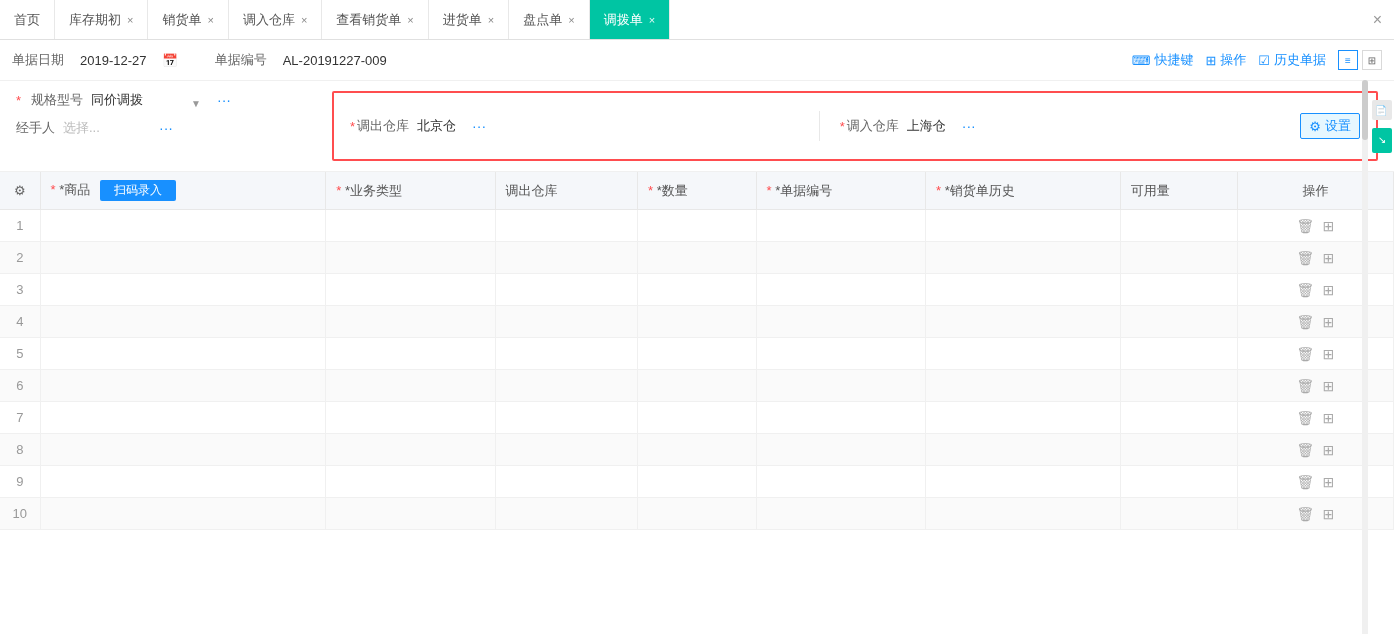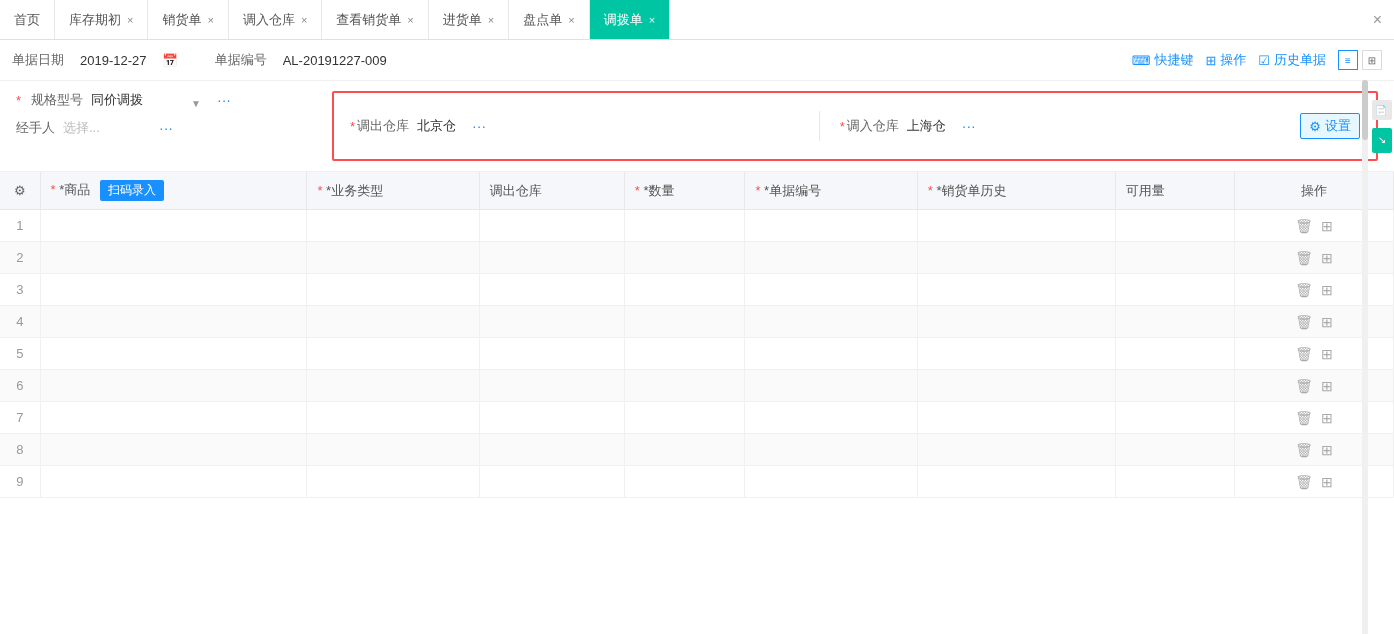--- a/index.html
+++ b/index.html
@@ -199,21 +199,21 @@
       height: 32px;
     }
     td:first-child { text-align: center; color: #999; }
     tr:nth-child(even) td { background: #fafafa; }
     tr.subtotal td { background: #fff9e6; font-weight: 500; }
 
     .scan-btn {
       background: #1890ff;
       color: #fff;
       border: none;
-      padding: 2px 8px;
+      padding: 2px 14px;
       border-radius: 2px;
       cursor: pointer;
       font-size: 12px;
       margin-left: 6px;
     }
     .th-gear {
       text-align: center;
       width: 40px;
       color: #666;
     }
@@ -558,20 +558,36 @@
       <td></td>
       <td></td>
       <td></td>
       <td>
         <div class="row-ops">
           <span class="op-icon">🗑</span>
           <span class="op-icon">⊞</span>
         </div>
       </td>
     </tr>
+            <tr>
+      <td>10</td>
+      <td></td>
+      <td></td>
+      <td></td>
+      <td></td>
+      <td></td>
+      <td></td>
+      <td></td>
+      <td>
+        <div class="row-ops">
+          <span class="op-icon">🗑</span>
+          <span class="op-icon">⊞</span>
+        </div>
+      </td>
+    </tr>
           </tbody>
       </table>
     </div>
 
     <div class="right-sidebar">
       <div class="scroll-track">
         <div class="scroll-thumb"></div>
       </div>
       <button class="sidebar-btn">📄</button>
       <button class="sidebar-btn green">↗</button>

